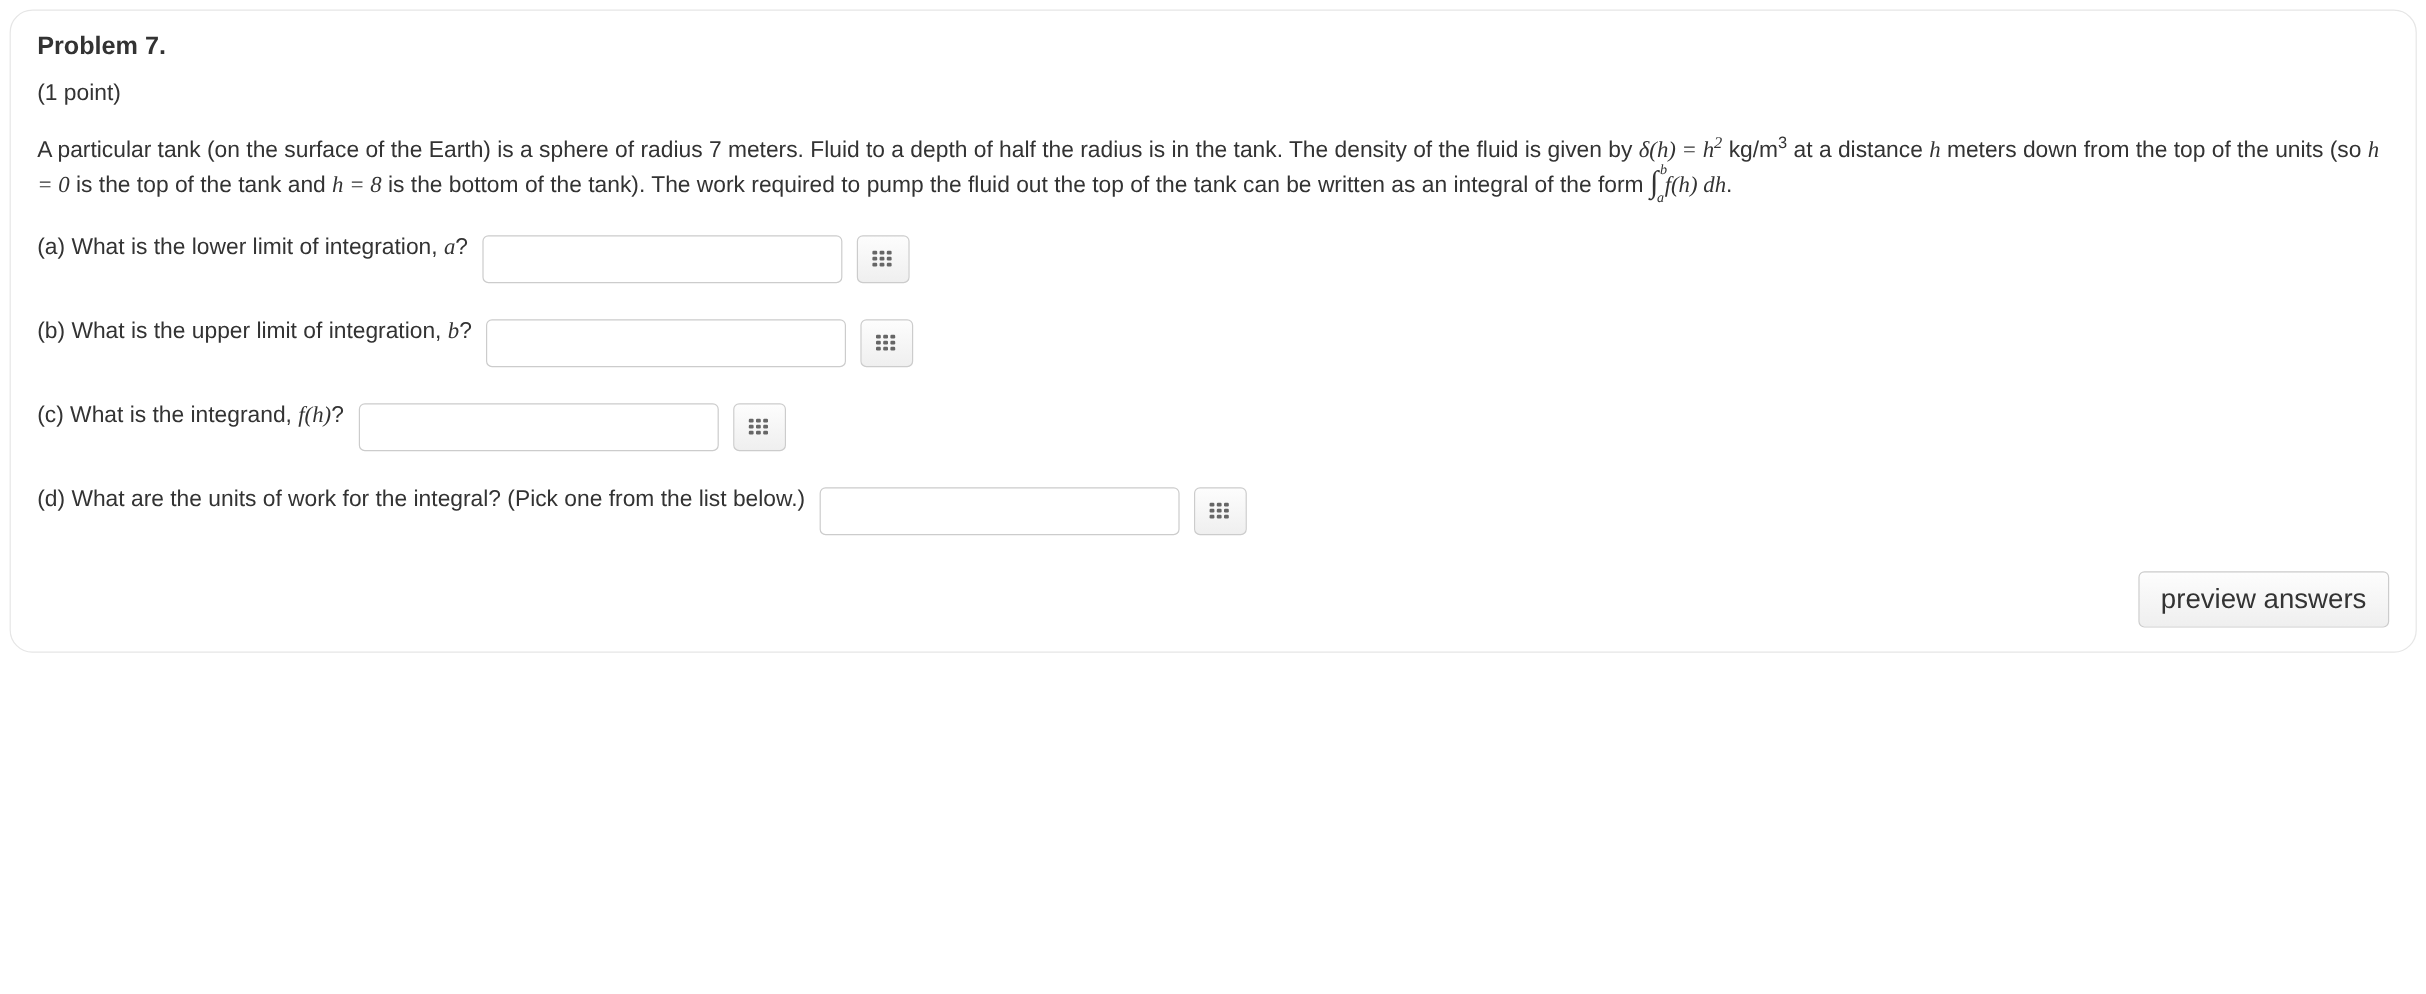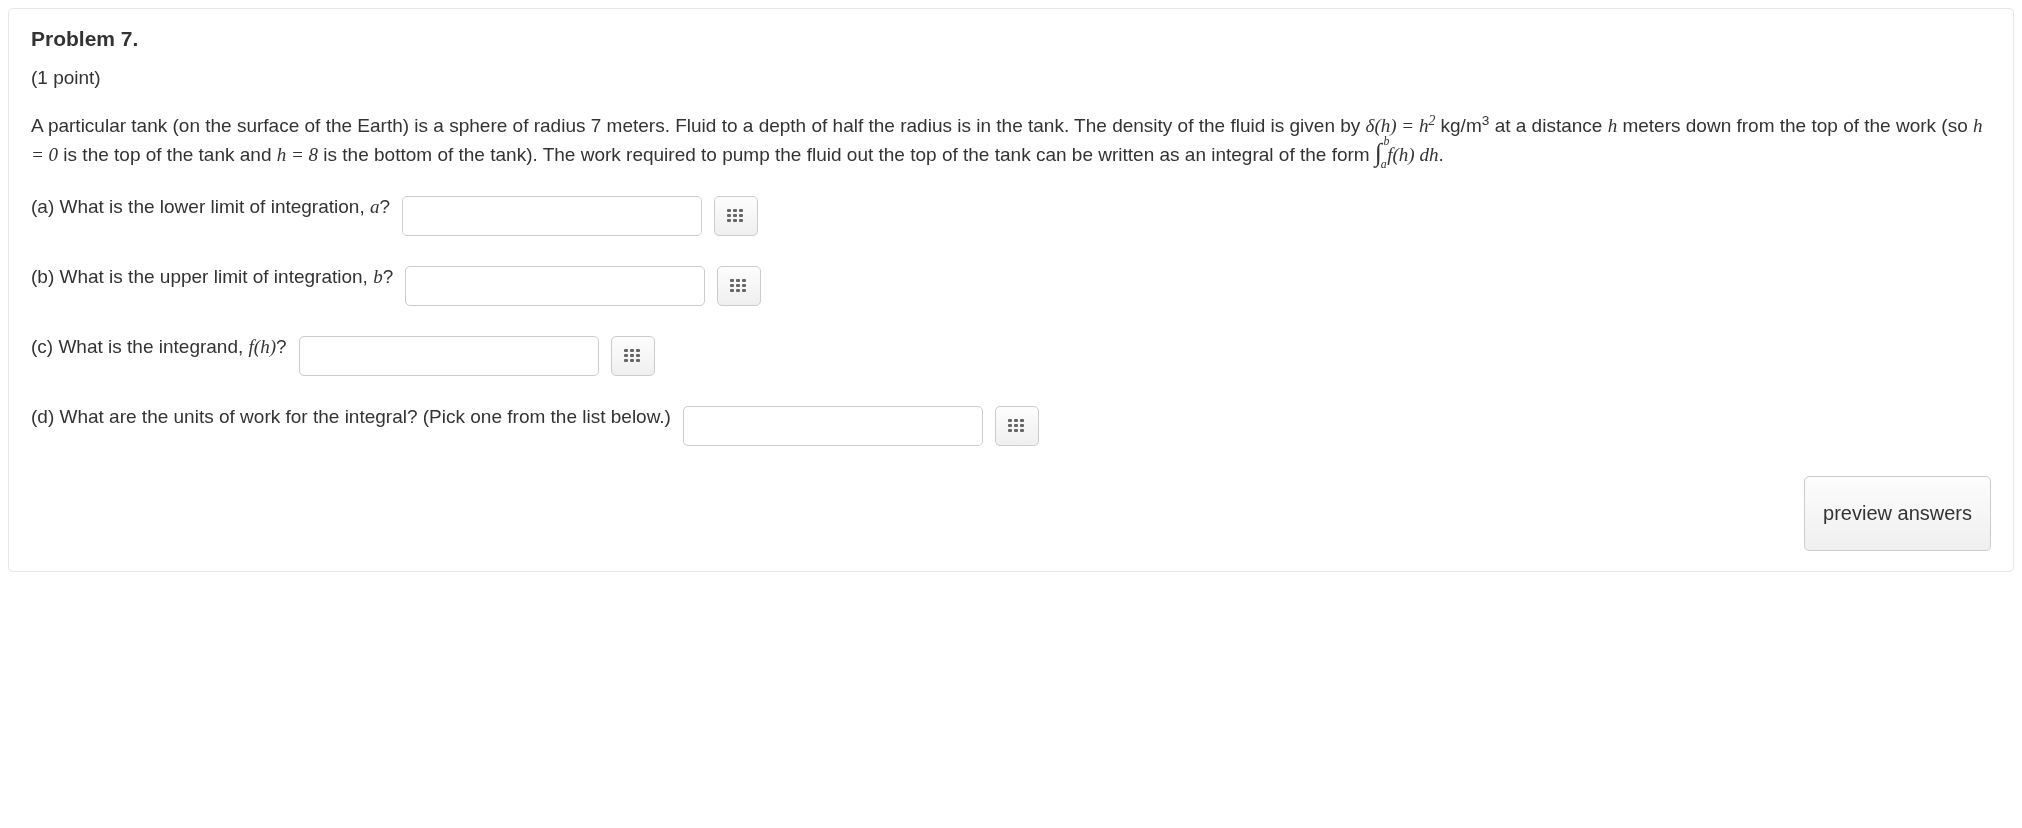--- a/index.html
+++ b/index.html
@@ -6,21 +6,21 @@
   body {
     margin: 0;
     padding: 8px;
     font-family: "Helvetica Neue", Helvetica, Arial, sans-serif;
     font-size: 19px;
     color: #333;
     background: #fff;
   }
   .problem-box {
     border: 1px solid #e6e6e6;
-    border-radius: 5px;
+    border-radius: 19px;
     padding: 18px 22px 20px 22px;
     background: #fff;
   }
   .title {
     font-weight: 700;
     font-size: 21px;
     margin-bottom: 16px;
   }
   .points {
     margin-bottom: 22px;
@@ -72,41 +72,41 @@
   .options-text { margin-top: -4px; margin-bottom: 26px; }
 
   .footer {
     display: flex;
     justify-content: flex-end;
   }
   .preview-btn {
     border: 1px solid #ccc;
     border-radius: 5px;
     background: linear-gradient(#fdfdfd, #efefef);
-    padding: 25px 18px;
-    font-size: 20px;
+    padding: 9px 18px;
+    font-size: 23px;
     color: #333;
     cursor: pointer;
   }
 </style>
 </head>
 <body>
 
 <div class="problem-box">
 
   <div class="title">Problem 7.</div>
   <div class="points">(1 point)</div>
 
   <div class="body-text">
     <span>A particular tank (on the surface of the Earth) is a sphere of radius 7 meters. Fluid to a depth of half the radius is in the tank. The density of the fluid is given by </span>
     <span class="math-i">δ(h) = h</span><span class="math-i sup">2</span>
     <span>  kg/m</span><span class="sup">3</span>
     <span> at a distance </span>
     <span class="math-i">h</span>
-    <span> meters down from the top of the work (so </span>
+    <span> meters down from the top of the units (so </span>
     <span class="math-i">h = 0</span>
     <span> is the top of the tank and </span>
     <span class="math-i">h = 8</span>
     <span> is the bottom of the tank). The work required to pump the fluid out the top of the tank can be written as an integral of the form </span>
     <span class="integral">
       <span class="int-sym">∫</span>
       <span class="int-b">b</span>
       <span class="int-a">a</span>
     </span>
     <span class="math-i">f(h) dh</span><span>.</span>

